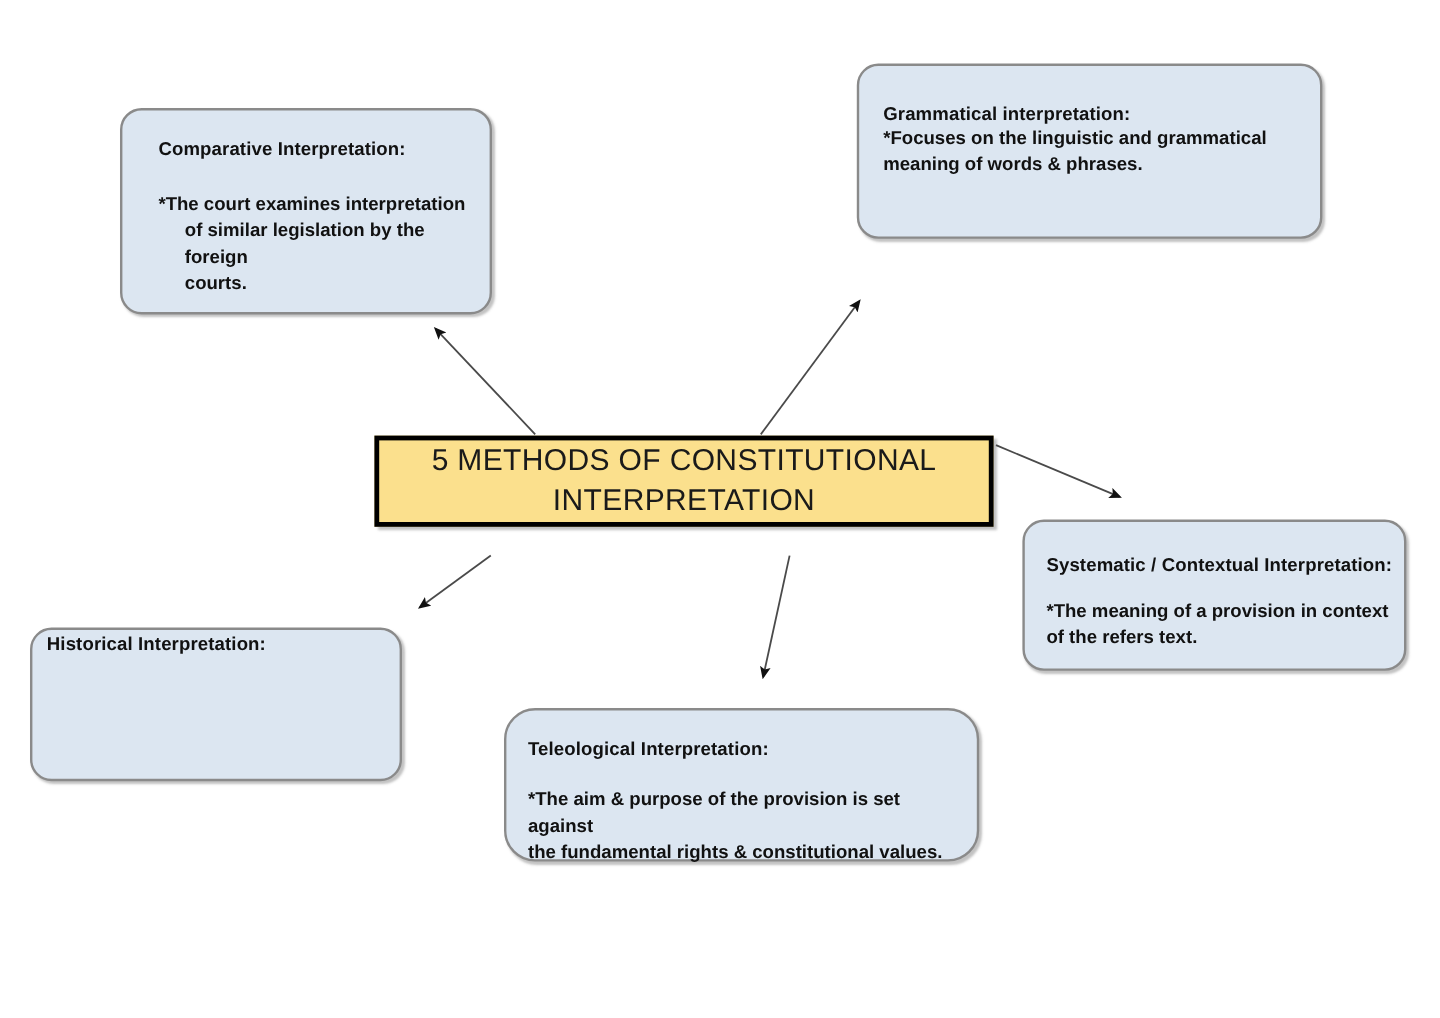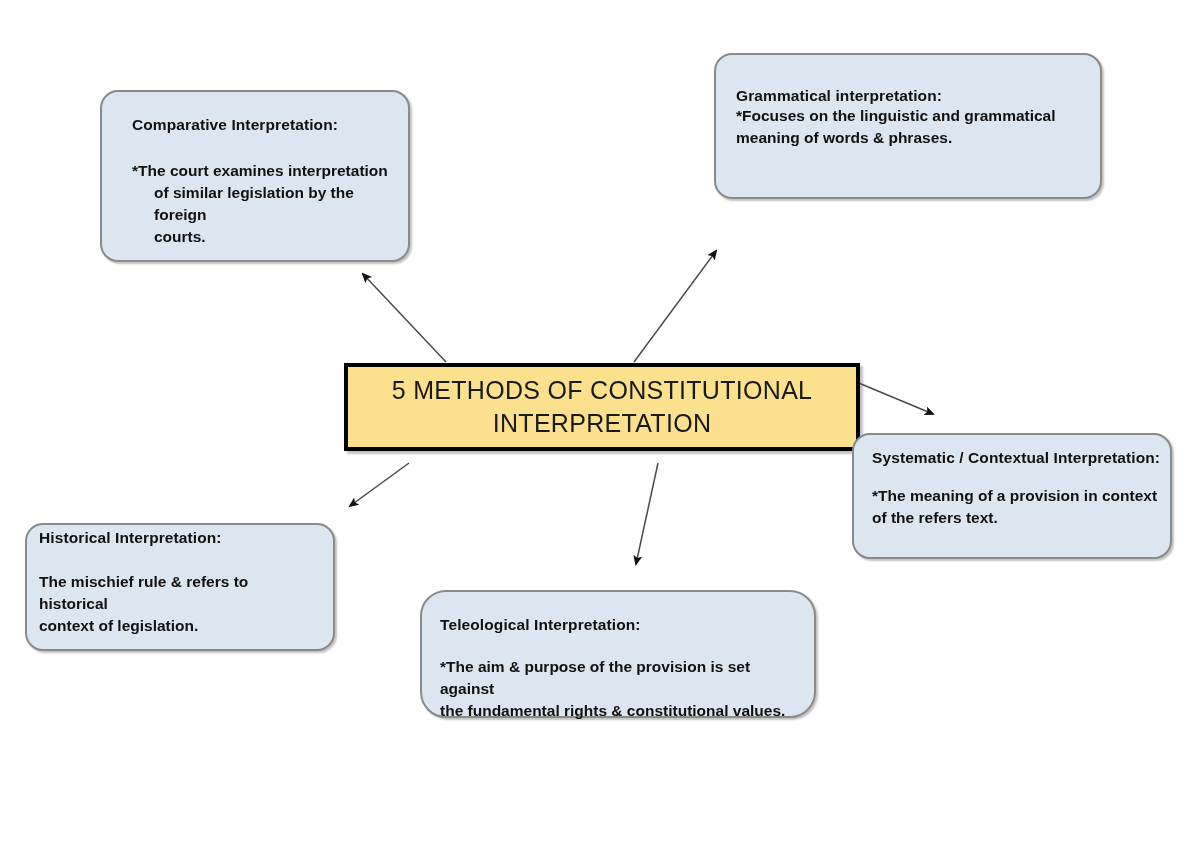--- a/index.html
+++ b/index.html
@@ -61,49 +61,48 @@
   #node-comparative .title { margin-bottom: 26px; }
 
   #node-grammatical {
     left: 714px; top: 53px; width: 388px; height: 146px;
     padding: 32px 18px 0 20px;
   }
   #node-grammatical .title { }
 
   #node-systematic {
     left: 852px; top: 433px; width: 320px; height: 126px;
-    padding: 14px 12px 0 18px;
+    padding: 28px 12px 0 18px;
   }
   #node-systematic .title { margin-bottom: 18px; }
 
   #node-historical {
     left: 25px; top: 523px; width: 310px; height: 128px;
     padding: 4px 12px 0 12px;
   }
   #node-historical .title { margin-bottom: 24px; }
 
   #node-teleological {
     left: 420px; top: 590px; width: 396px; height: 128px;
     padding: 24px 12px 0 18px;
     border-radius: 26px;
   }
   #node-teleological .title { margin-bottom: 22px; }
 
   
   #node-center {
     position: absolute;
     box-sizing: border-box;
-    left: 312px; top: 363px; width: 516px; height: 88px;
+    left: 312px; top: 363px; width: 516px; height: 76px;
     background: #fbe08d;
     border: 4px solid #000000;
     display: flex;
     align-items: center;
     justify-content: center;
     box-shadow: 3px 3px 2px rgba(80,80,80,0.35);
-    margin-left: 32px;
   }
   #node-center .center-text {
     font-size: 25px;
     font-weight: 400;
     color: #1a1a1a;
     text-align: center;
     line-height: 1.32;
     letter-spacing: 0.3px;
   }
 </style>
@@ -154,24 +153,20 @@
   <div id="node-systematic" class="node">
     <div class="title">Systematic / Contextual Interpretation:</div>
     <div class="body">
       <span>*The meaning of a provision in context</span><br>
       <span>of the refers text.</span>
     </div>
   </div>
 
   <div id="node-historical" class="node">
     <div class="title">Historical Interpretation:</div>
-    <div class="body">
-      <span>The mischief rule &amp; refers to historical</span><br>
-      <span>context of legislation.</span>
-    </div>
   </div>
 
   <div id="node-teleological" class="node">
     <div class="title">Teleological Interpretation:</div>
     <div class="body">
       <span>*The aim &amp; purpose of the provision is set against</span><br>
       <span>the fundamental rights &amp; constitutional values.</span>
     </div>
   </div>
 

